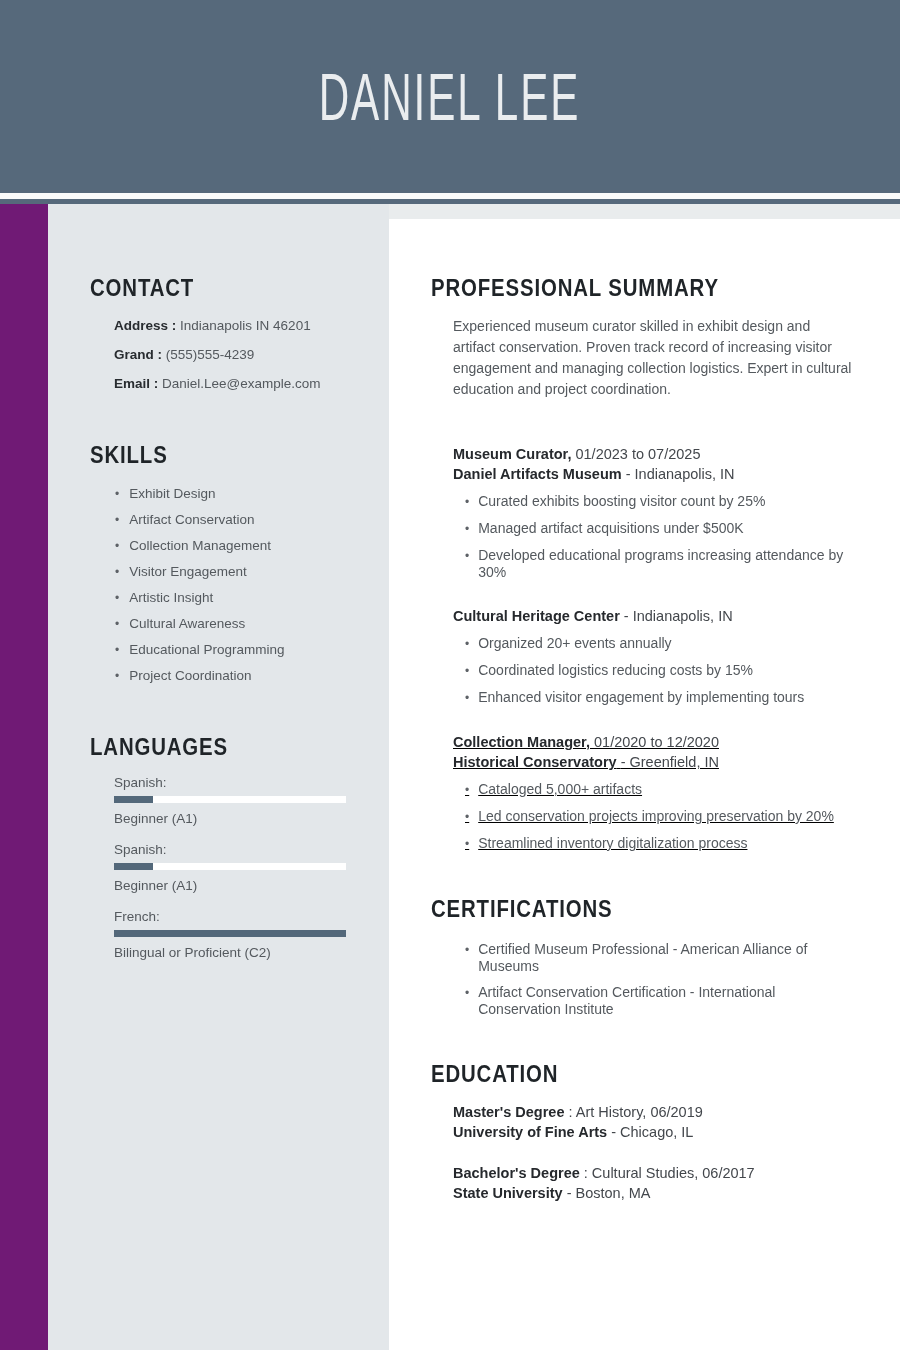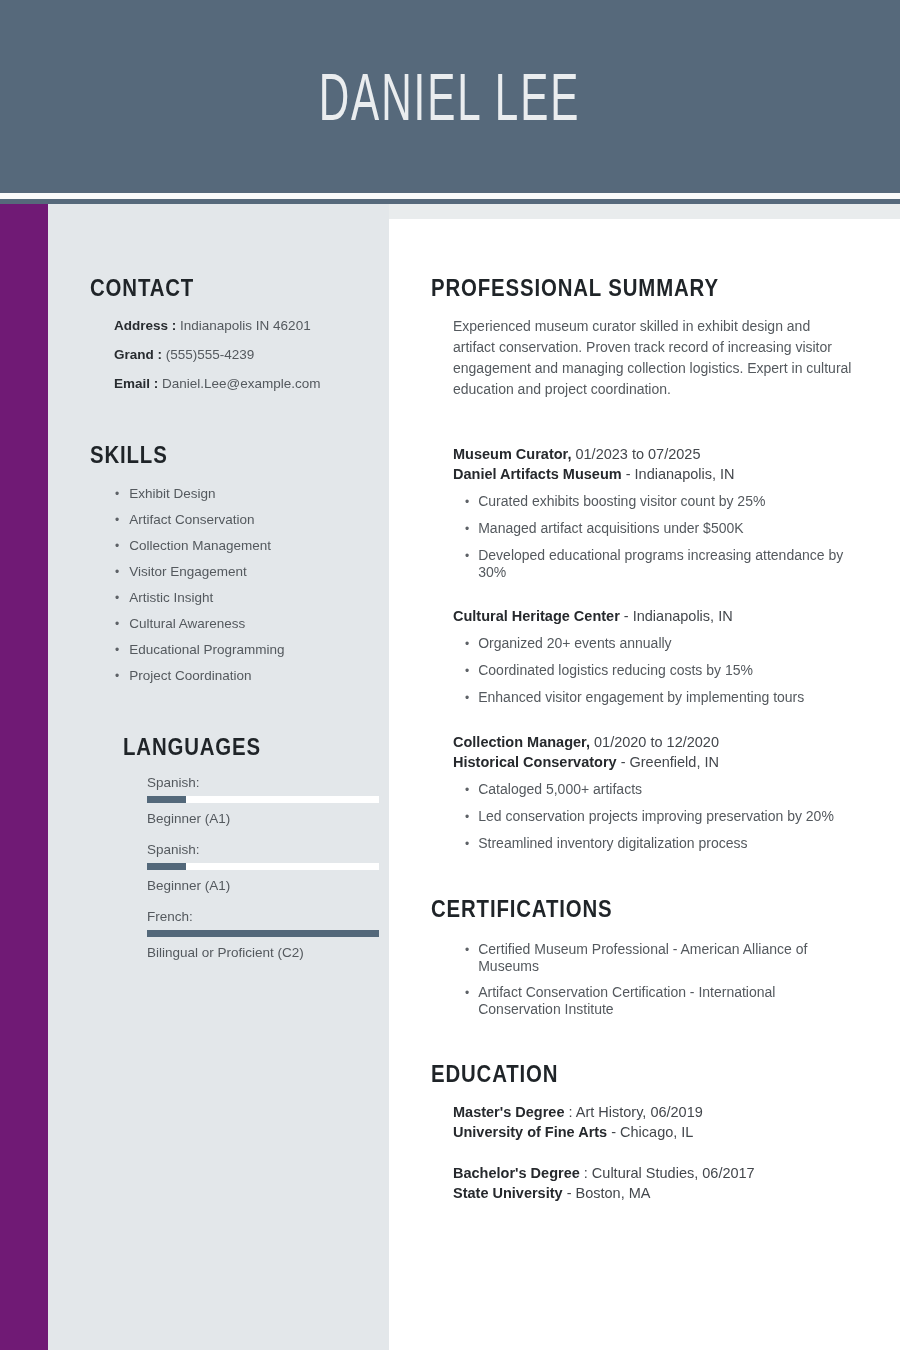--- a/index.html
+++ b/index.html
@@ -20,41 +20,41 @@
   .main-outer { flex:1; background:#e9eced; padding-top:15px; height:100%; }
   .main-card { background:#ffffff; height:100%; padding:57px 48px 20px 42px; }
 
   
   h2 { font-size:24px; color:#1f2428; margin:0; line-height:24px; }
   h2 .cond { display:inline-block; transform:scaleX(0.85); transform-origin:0 50%;
              letter-spacing:1px; white-space:nowrap; font-weight:700; }
 
   
   .s-section { margin-bottom:50px; }
-  .s-section:last-child { margin-bottom:0;margin-left:33px; }
+  .s-section:last-child { margin-bottom:0; }
   .contact-items { margin:17px 0 0 24px; }
   .c-item { font-size:13.5px; color:#54595e; line-height:18px; margin-bottom:11px; }
   .c-label { font-weight:700; color:#282c30; }
   .skills-list { list-style:none; margin:18px 0 0 25px; }
   .skills-list li { display:flex; gap:10px; font-size:13.5px; color:#54595e;
                     line-height:18px; margin-bottom:8px; }
   .dot { color:#5d6166; font-size:12px; line-height:18px; }
   .lang-entries { margin:15px 0 0 24px; }
   .lang-entry { margin-bottom:14px; }
   .lang-name { font-size:13.5px; color:#54595e; line-height:17px; margin-bottom:5px; }
   .lang-bar { width:232px; height:7px; background:#ffffff; margin-bottom:7px; }
   .lang-fill { height:100%; background:#53687a; }
   .lang-level { font-size:13.5px; color:#54595e; line-height:17px; }
 
   
   .m-section { margin-bottom:44px; }
   .summary-text { margin:16px 0 0 22px; max-width:412px; font-size:14px;
                   line-height:21px; color:#54595e; }
   .job { margin:18px 0 25px 22px; }
-  .job:last-child { margin-bottom:0; }
+  .job:last-child { margin-bottom:0;text-decoration:underline; }
   .job-line { font-size:14.5px; line-height:20px; color:#43474c; }
   .b { font-weight:700; color:#26292d; }
   .m-bullets { margin-top:9px; }
   .m-bullet { display:flex; gap:9px; font-size:14px; color:#54595e;
               line-height:17px; margin:0 0 9px 12px; }
   .cert-bullets { margin:20px 0 0 34px; }
   .cert-bullets .m-bullet { margin-left:0; }
   .edu-entry { margin:16px 0 21px 22px; }
   .edu-line { font-size:14.5px; line-height:20px; color:#43474c; }
 </style>

